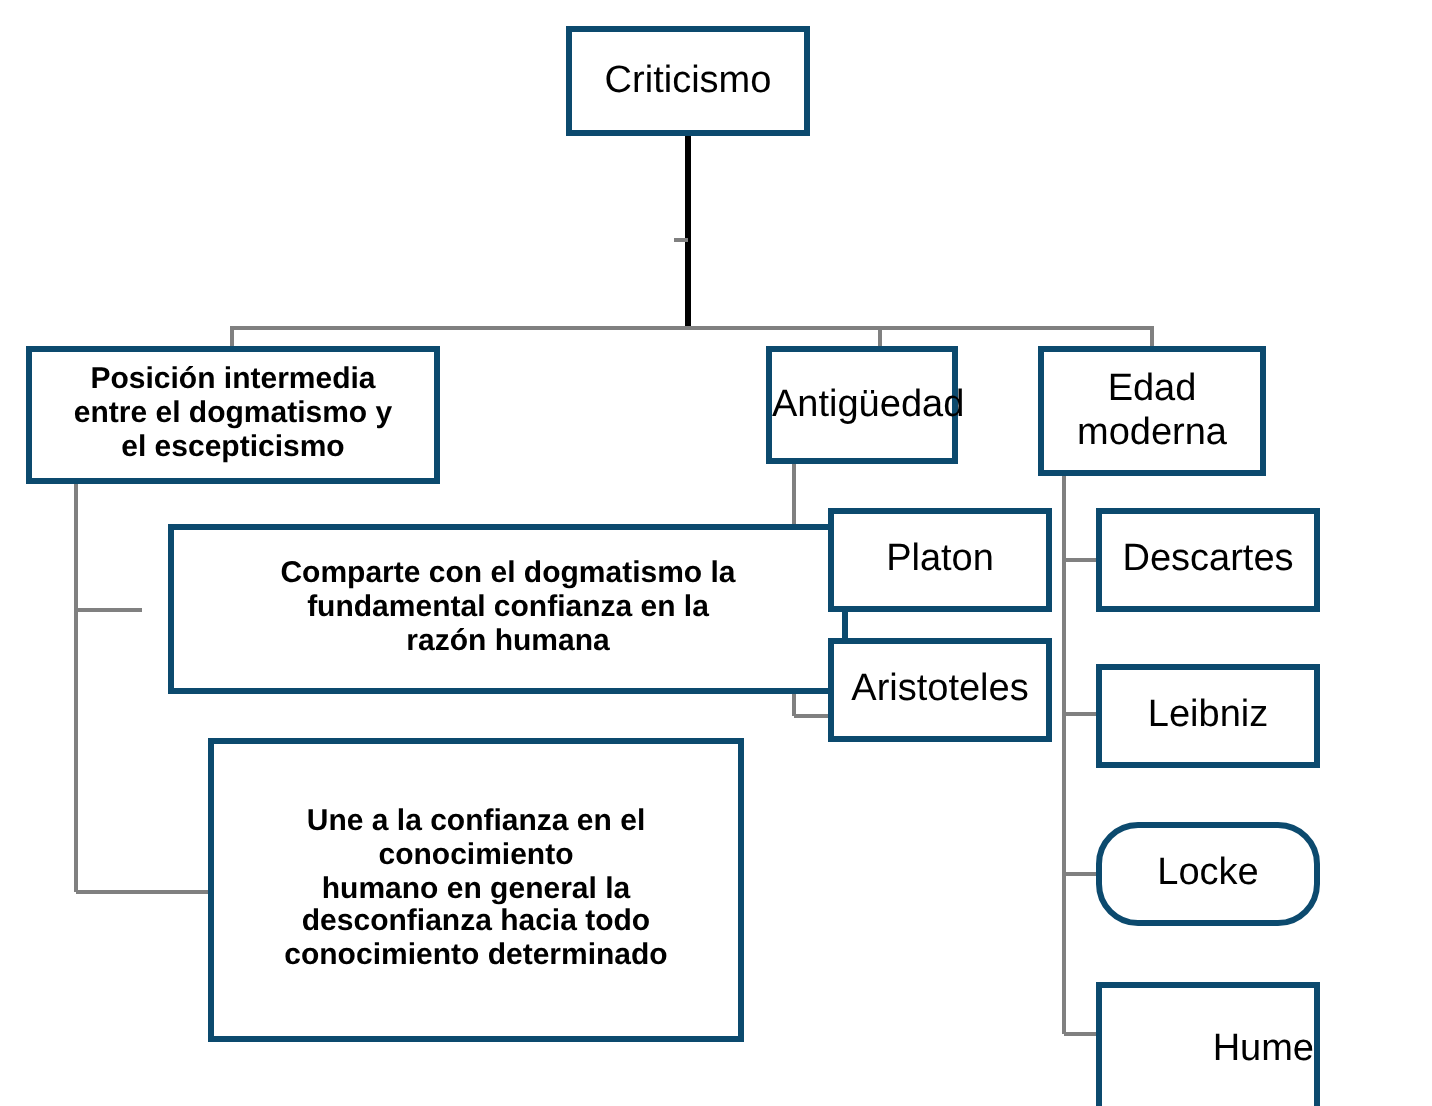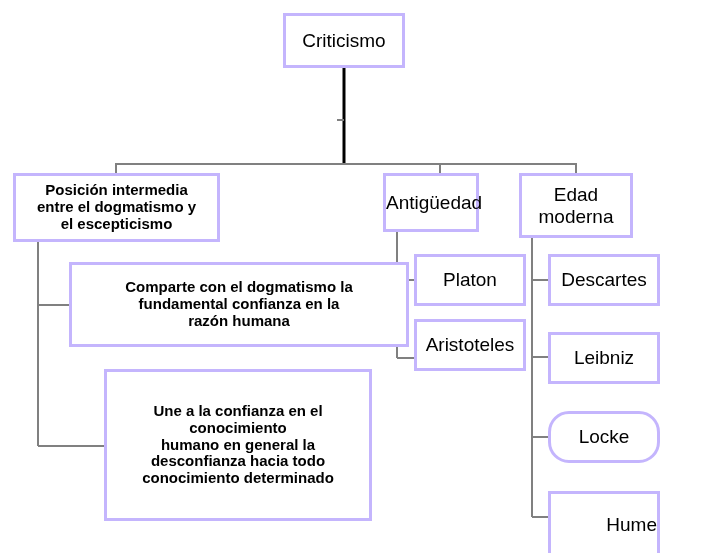--- a/index.html
+++ b/index.html
@@ -19,21 +19,21 @@
     position: absolute;
     left: 0;
     top: 0;
     width: 716px;
     height: 553px;
   }
   .node {
     position: absolute;
     box-sizing: border-box;
     background: #ffffff;
-    border: 3px solid #c4b5fd;
+    border: 3px solid #0c4a6e;
     color: #000000;
     display: flex;
     align-items: center;
     justify-content: center;
     text-align: center;
     line-height: 1.12;
     z-index: 5;
   }
   .node .txt {
     display: block;
@@ -85,21 +85,21 @@
     <span class="txt">Criticismo</span>
   </div>
 
 
   <div class="node n-para" style="left:13px; top:173px; width:207px; height:69px;">
     <span class="txt">Posición intermedia
 entre el dogmatismo y
 el escepticismo</span>
   </div>
 
-  <div class="node n-para2" style="left:69px; top:262px; width:340px; height:85px;">
+  <div class="node n-para2" style="left:84px; top:262px; width:340px; height:85px;">
     <span class="txt">Comparte con el dogmatismo la
 fundamental confianza en la
 razón humana</span>
   </div>
 
   <div class="node n-para2" style="left:104px; top:369px; width:268px; height:152px;">
     <span class="txt">Une a la confianza en el
 conocimiento
 humano en general la
 desconfianza  hacia todo

